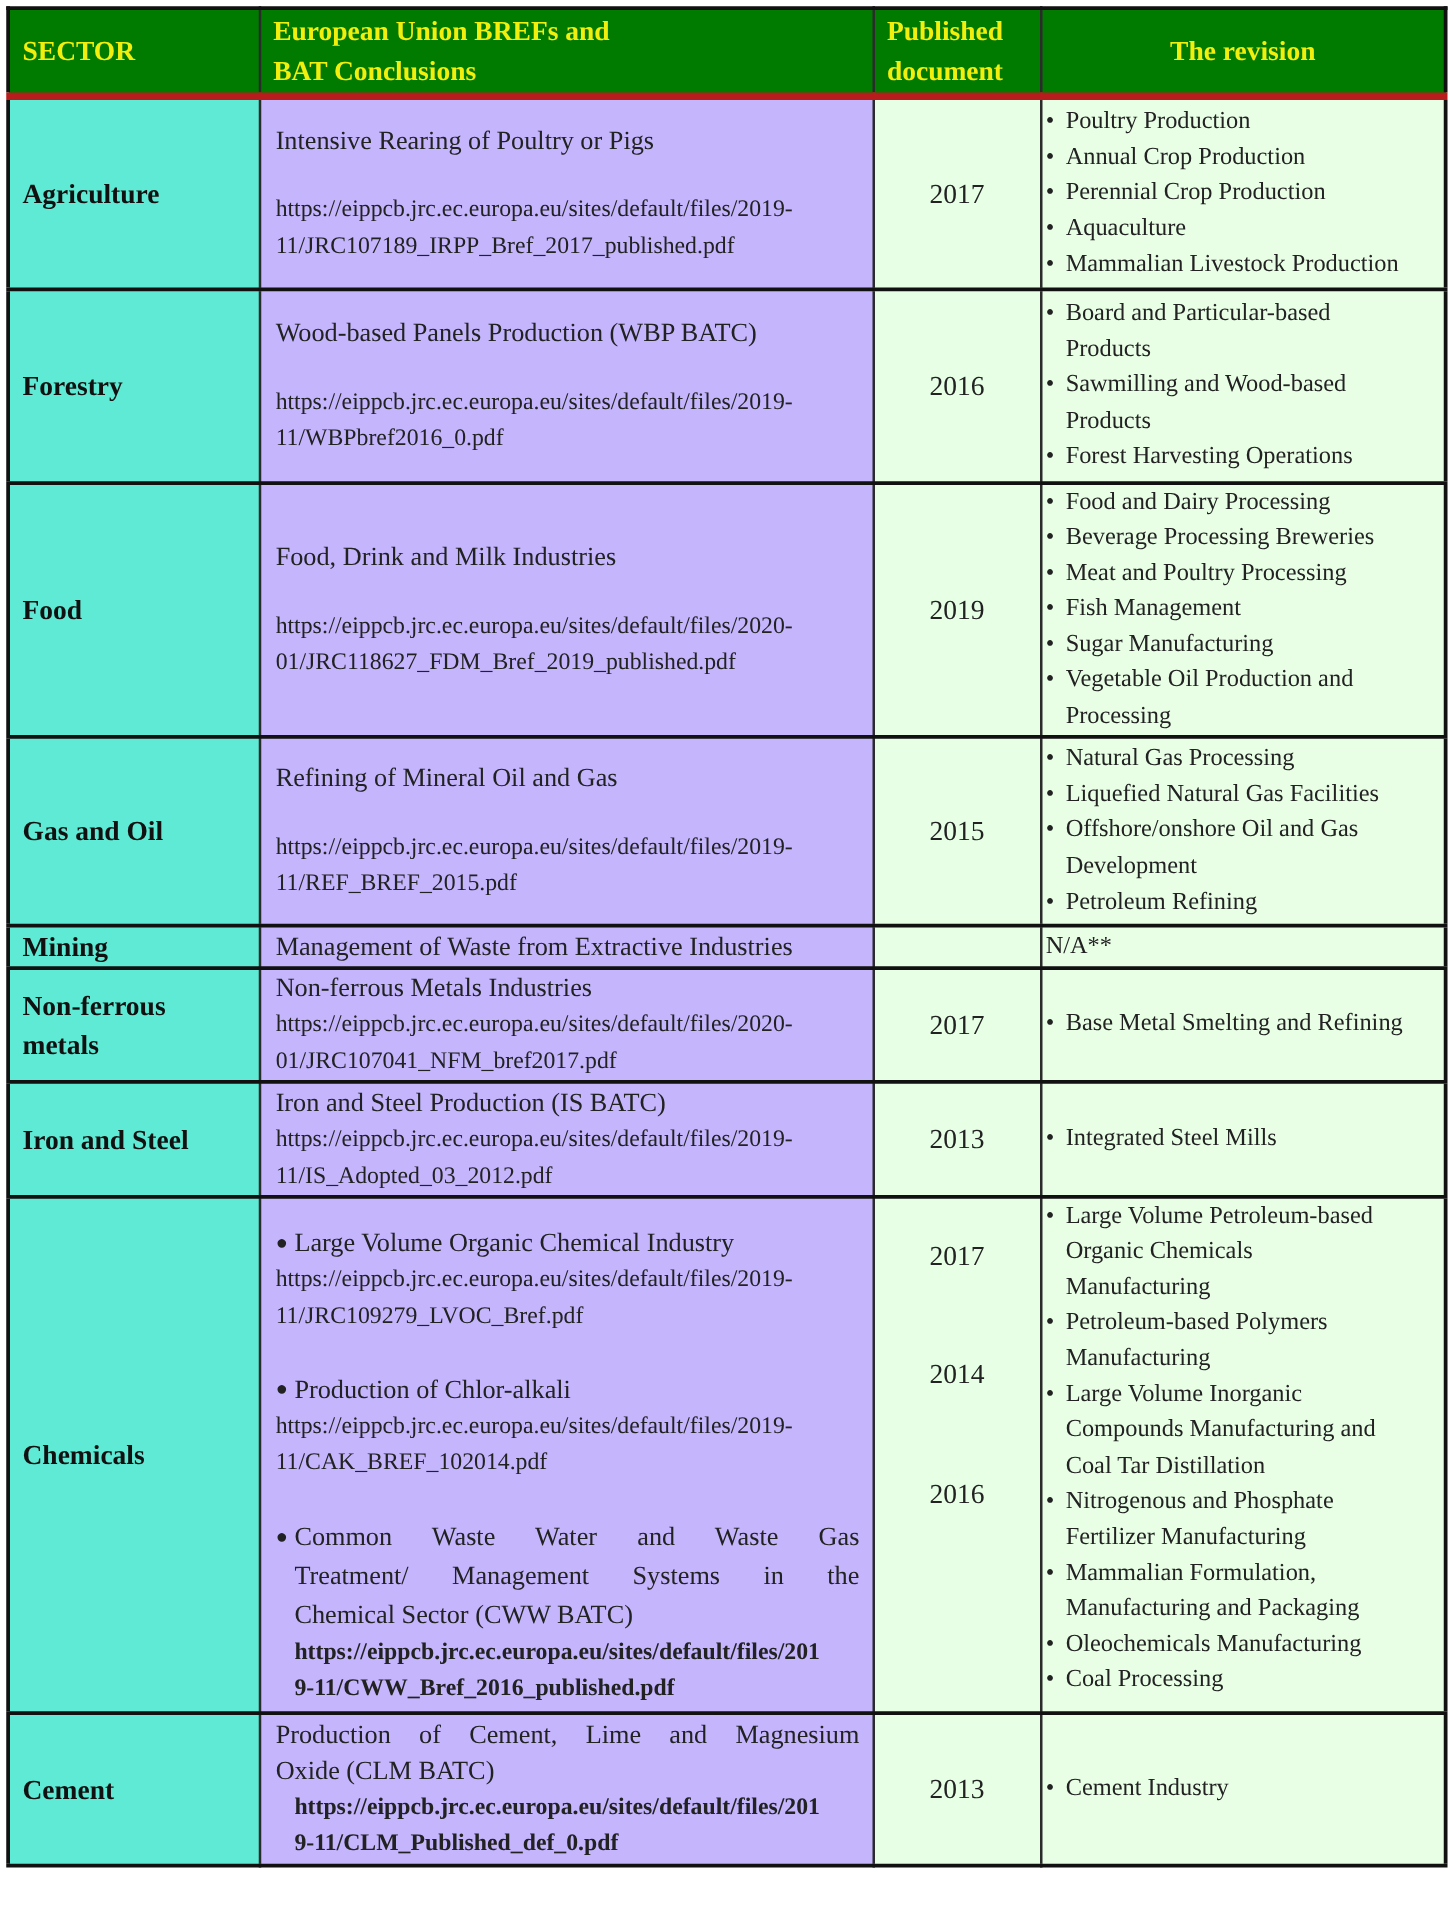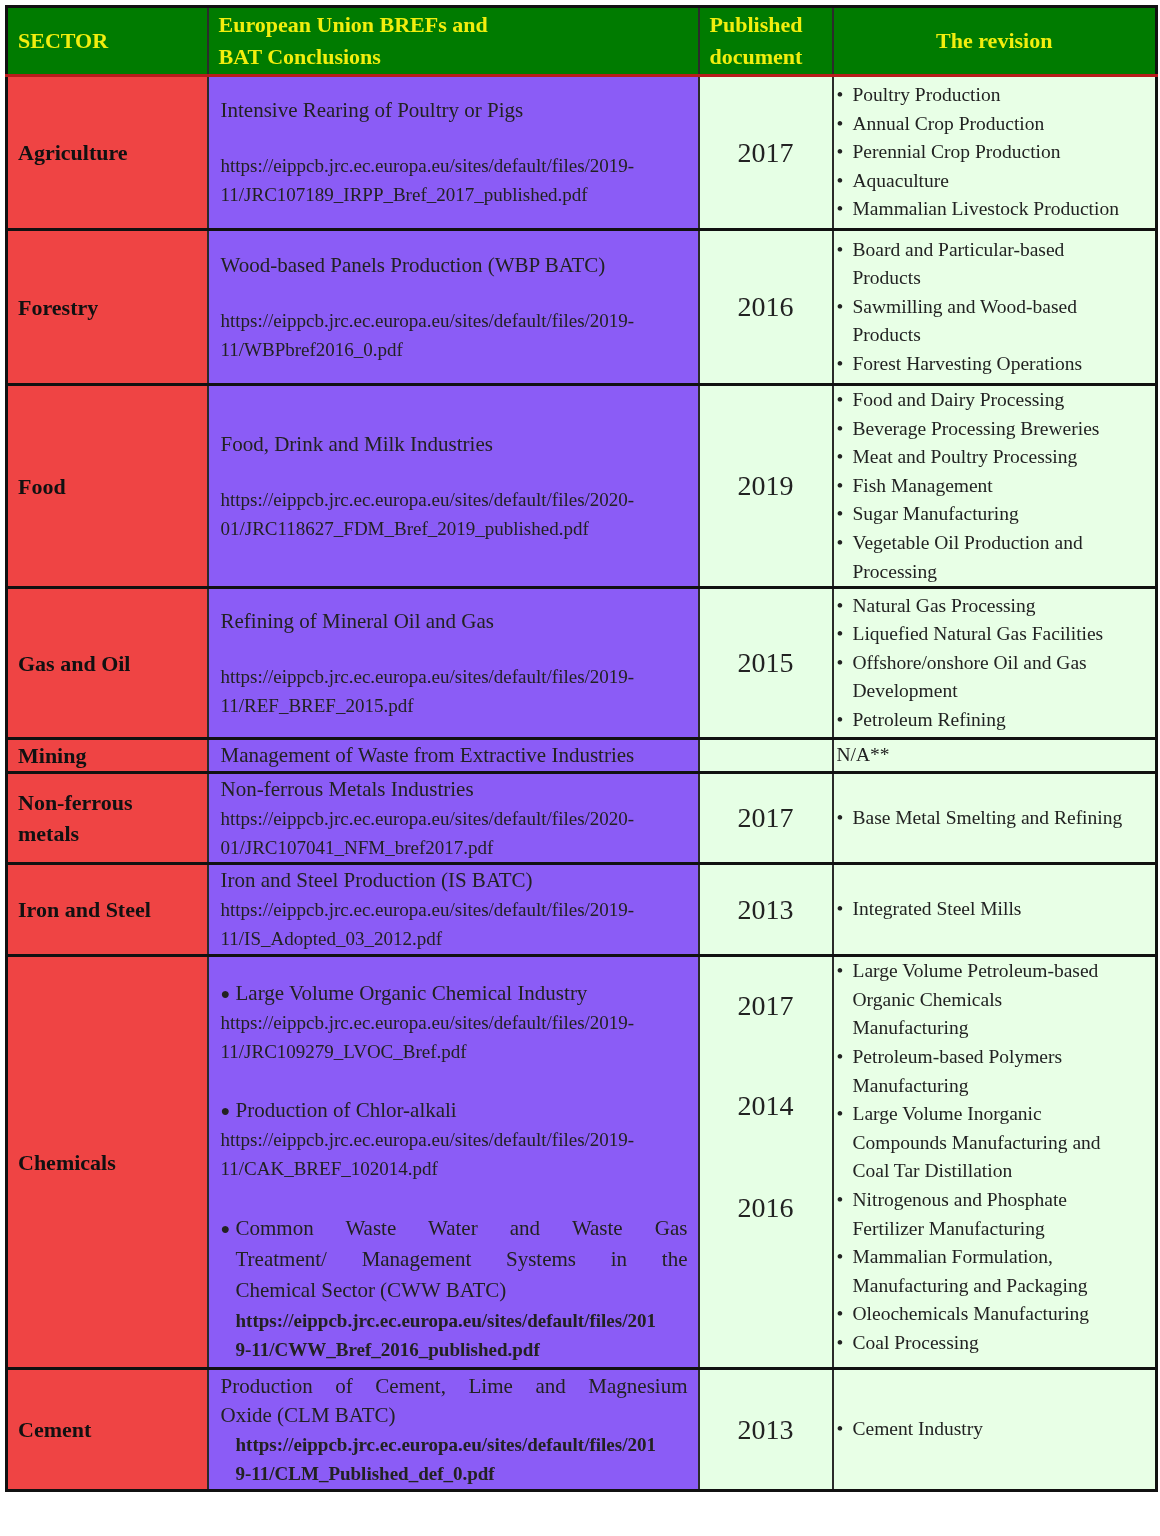--- a/index.html
+++ b/index.html
@@ -23,29 +23,29 @@
       font-size: 22px;
       line-height: 32px;
       height: 66px;
       padding: 0 10px;
     }
     th.col-sector { text-align: left; }
     th.col-bref { text-align: left; }
     th.col-year { text-align: left; margin-left: 27px; }
     th.col-rev { text-align: center; margin-top: 12px; }
     td.sector {
-      background: #ef4444;
+      background: #5eead4;
       font-weight: bold;
       font-size: 22px;
       line-height: 31px;
       padding: 0 10px;
       color: #111;
     }
-    td.bref { background: #8b5cf6; font-size: 21px; line-height: 29px; padding: 0 10px 0 12px; }
-    td.year { background: #e6ffe5; font-size: 28px; text-align: center; }
+    td.bref { background: #c4b5fd; font-size: 21px; line-height: 29px; padding: 0 10px 0 12px; }
+    td.year { background: #e6ffe5; font-size: 22px; text-align: center; }
     td.rev { background: #e8ffe6; font-size: 19.5px; line-height: 28.6px; padding: 0 4px 0 3px; }
     .bref-title { display: block; }
     .bref-url { display: block; font-size: 19px; line-height: 29px; }
     .gap { display: block; height: 26px; }
     .rev ul { margin: 0; padding: 0; list-style: none; }
     .rev li { position: relative; padding-left: 12px; }
     .rev li .bul { position: absolute; left: 0; top: 0; }
     .rev li .cont { display: block; padding-left: 4px; }
     .chem-item { display: block; position: relative; padding-left: 15px; }
     .chem-item .dot { position: absolute; left: 0; top: 0; font-size: 16px; }
@@ -57,21 +57,21 @@
 <body>
 
 <table class="bref">
   <colgroup>
     <col style="width:201px">
     <col style="width:491px">
     <col style="width:134px">
     <col style="width:324px">
   </colgroup>
   <thead>
-    <tr style="border-bottom:3px solid #b91c1c;">
+    <tr style="border-bottom:6px solid #b91c1c;">
       <th class="col-sector">SECTOR</th>
       <th class="col-bref">
         <span style="display:block">European Union BREFs and</span>
         <span style="display:block">BAT Conclusions</span>
       </th>
       <th class="col-year">
         <span style="display:block">Published</span>
         <span style="display:block">document</span>
       </th>
       <th class="col-rev">The revision</th>

